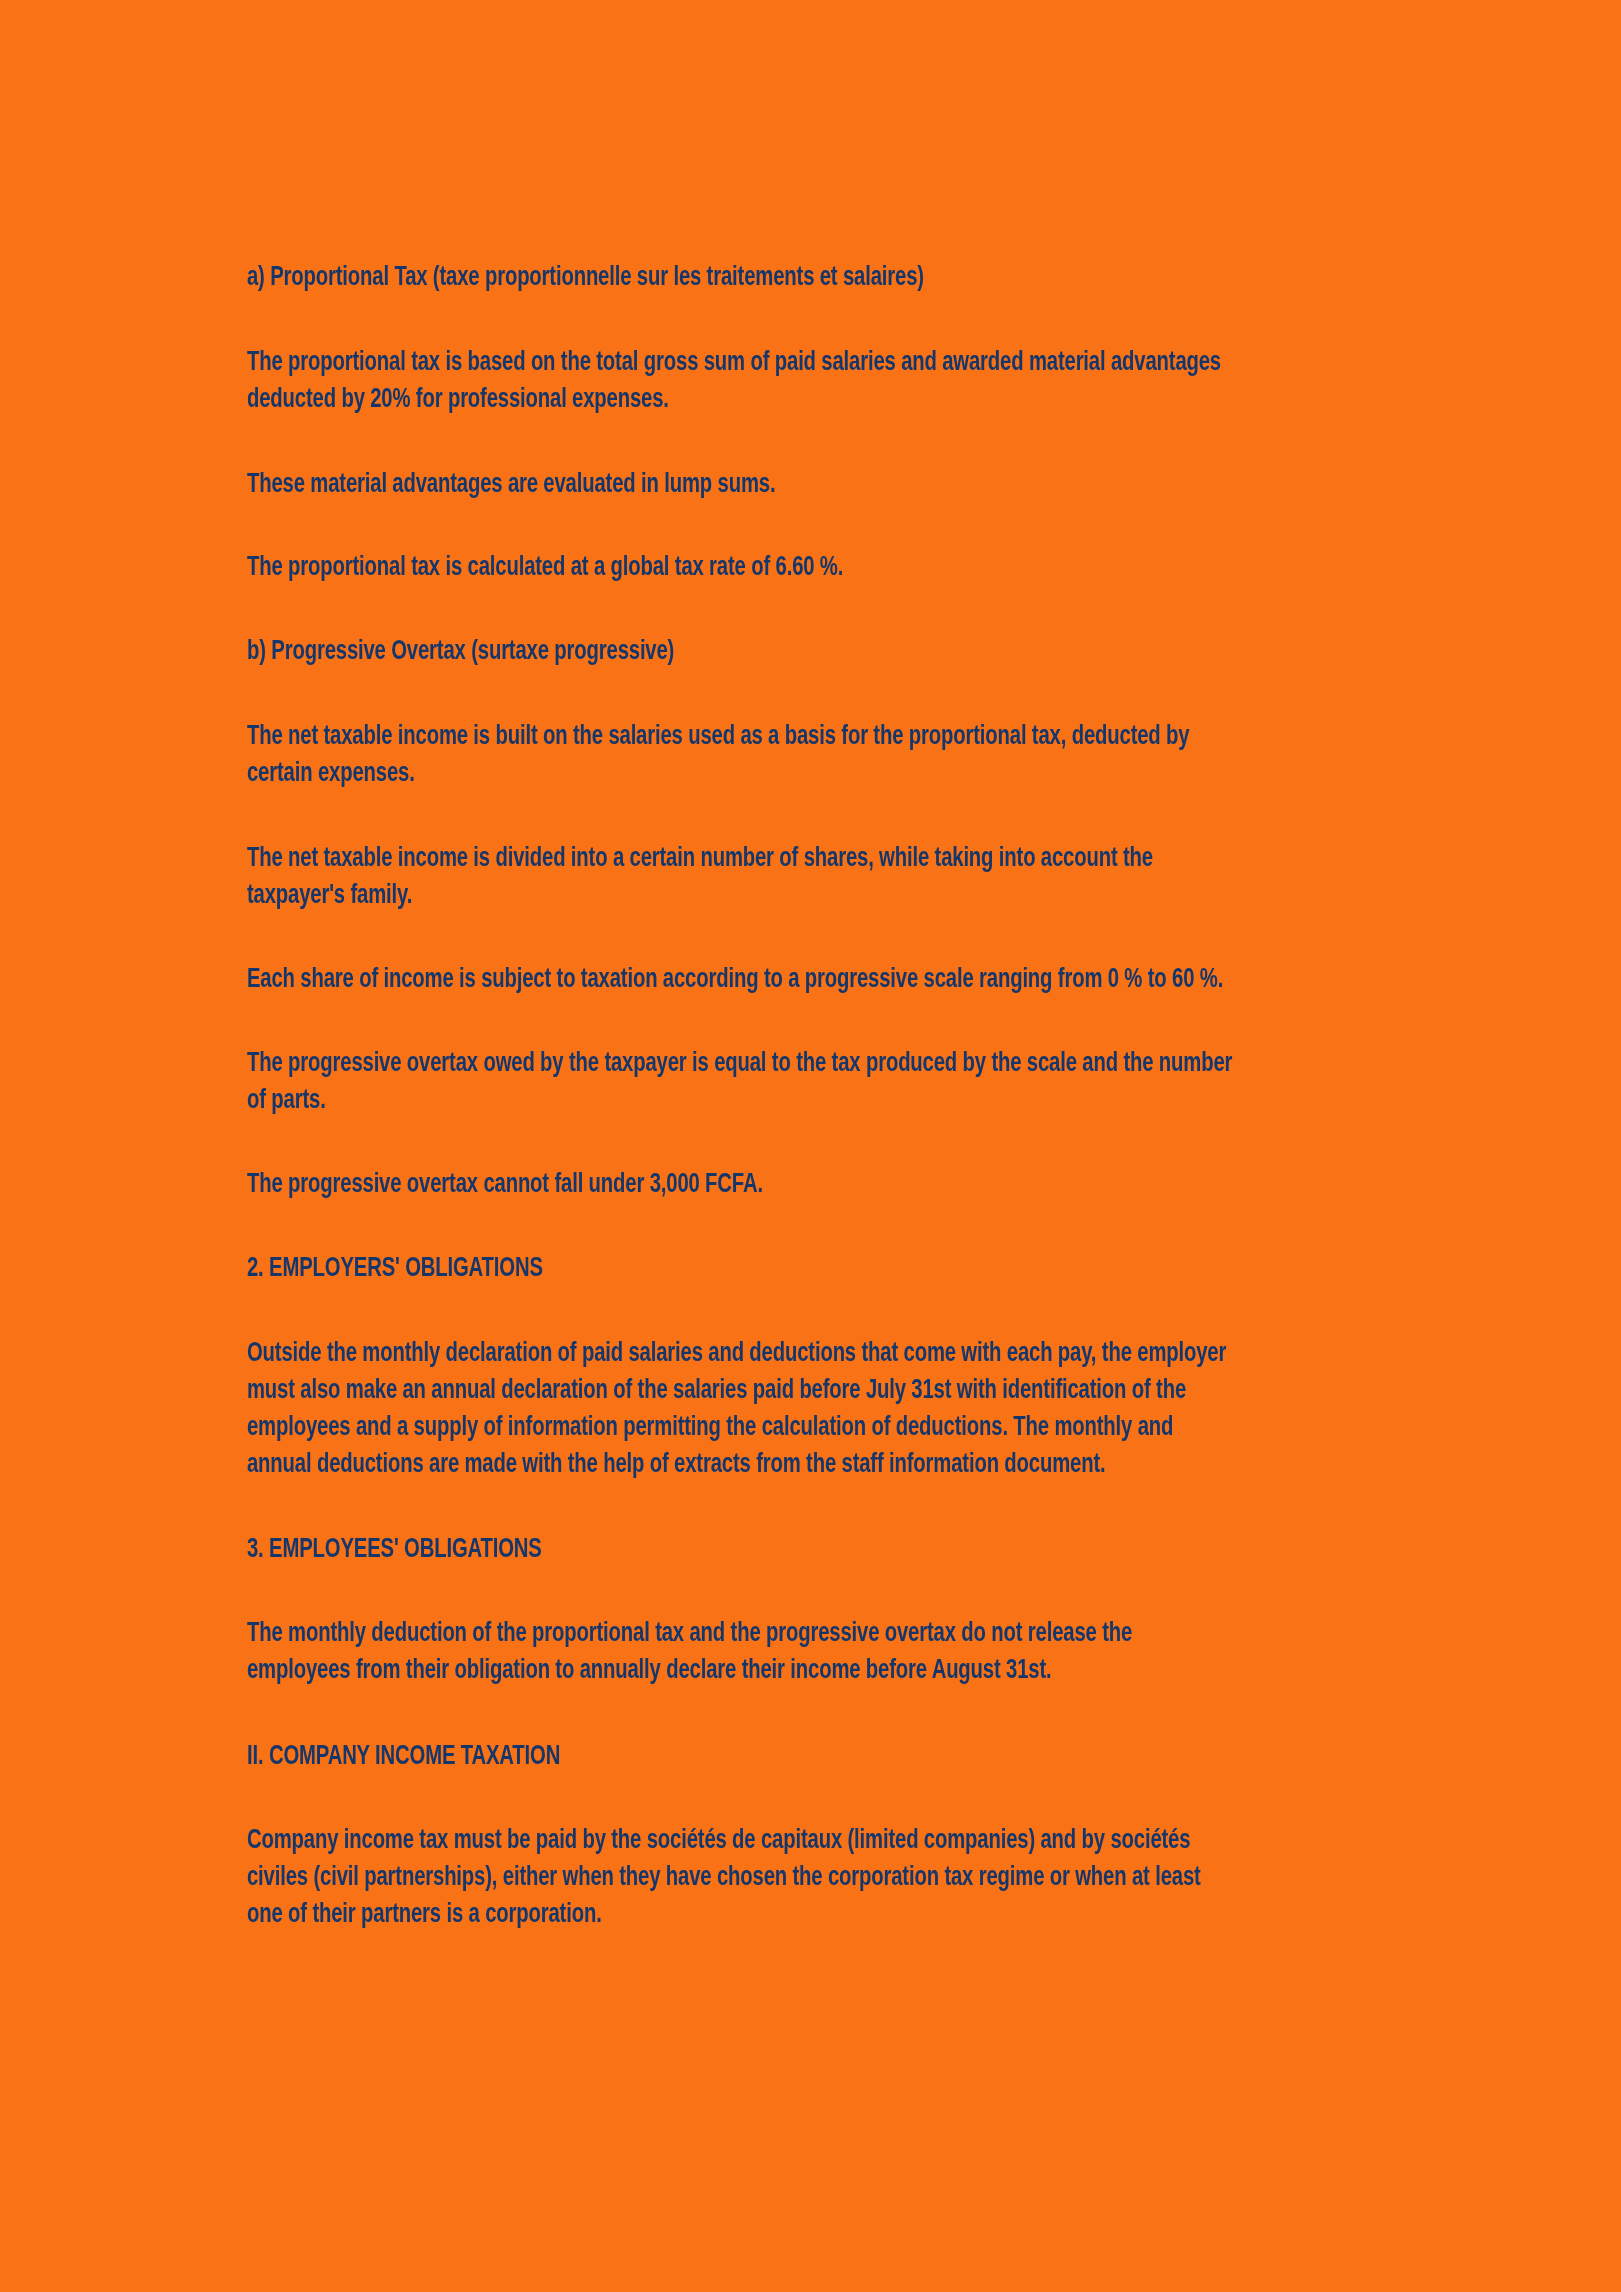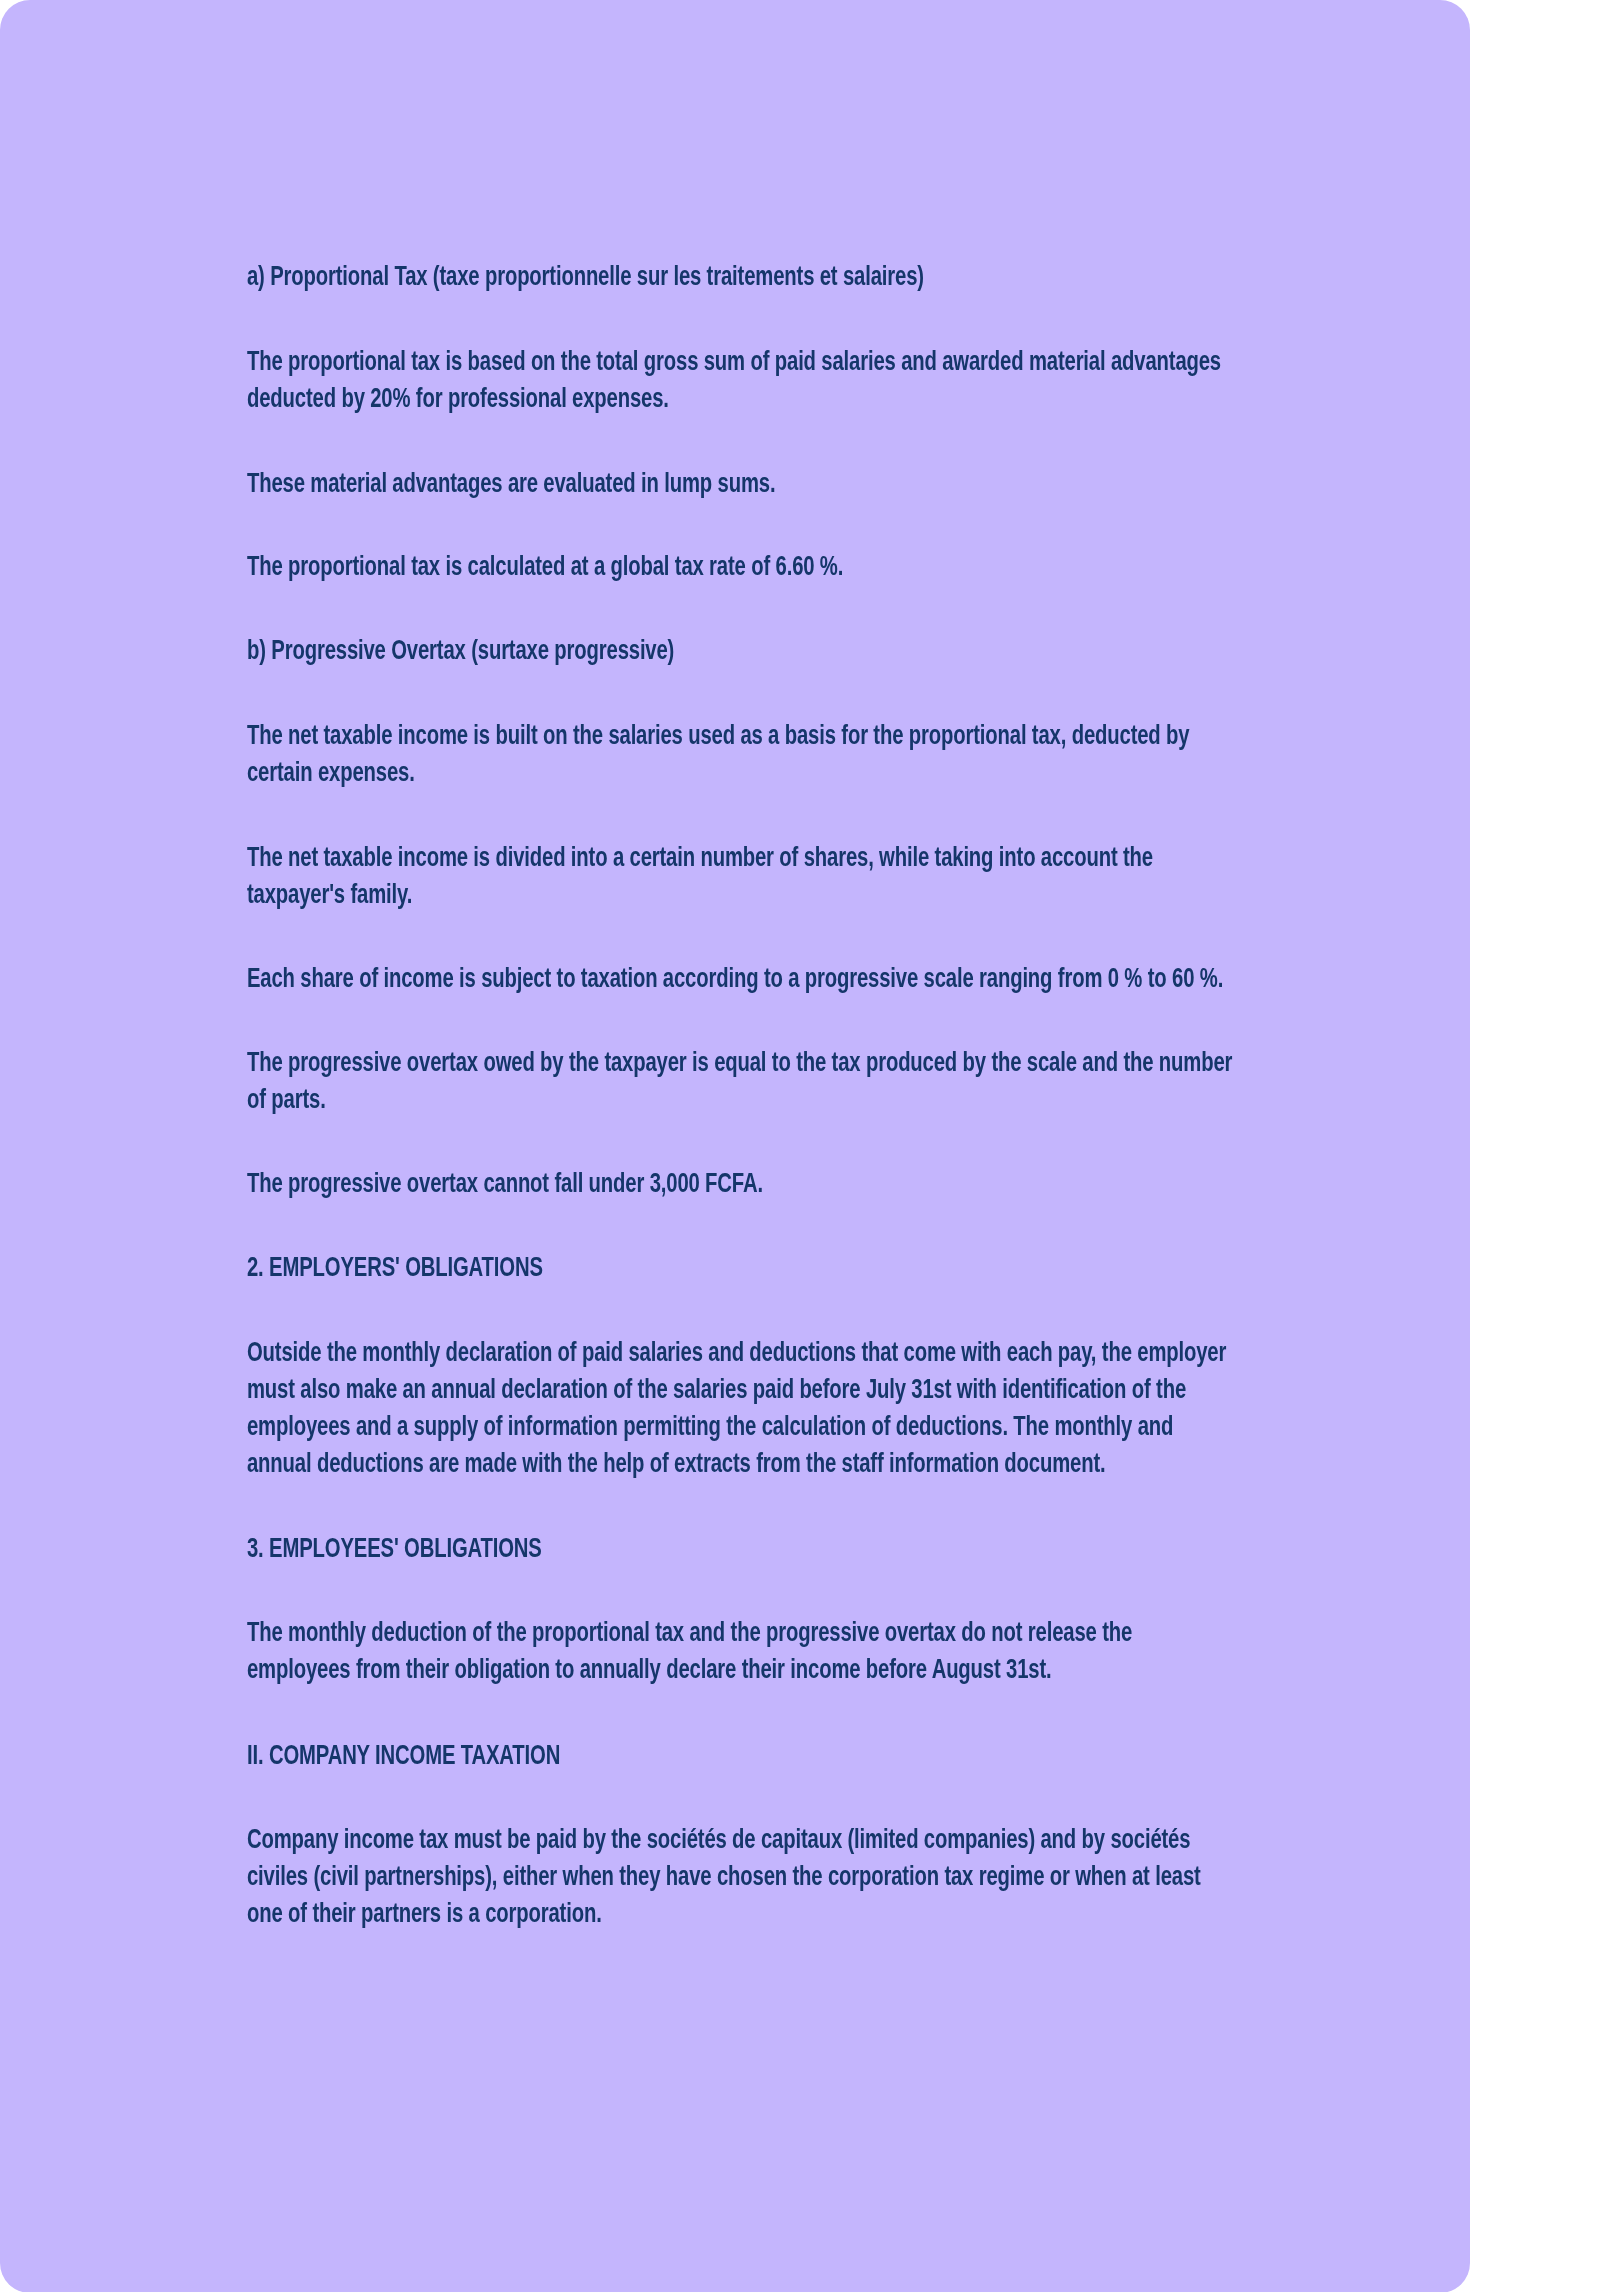--- a/index.html
+++ b/index.html
@@ -10,24 +10,23 @@
     body {
       width: 1621px;
       height: 2293px;
       position: relative;
       overflow: hidden;
     }
     .page {
       position: absolute;
       left: 0;
       top: 0;
-      width: 1470px;
+      width: 1621px;
       height: 2293px;
-      background: #c4b5fd;
-      border-radius: 30px;
+      background: #f97316;
     }
     .block {
       position: absolute;
       left: 247px;
       color: #15366a;
       font-family: "Liberation Sans", "DejaVu Sans", sans-serif;
       font-weight: bold;
       font-size: 27.4px;
       line-height: 37px;
       white-space: nowrap;

